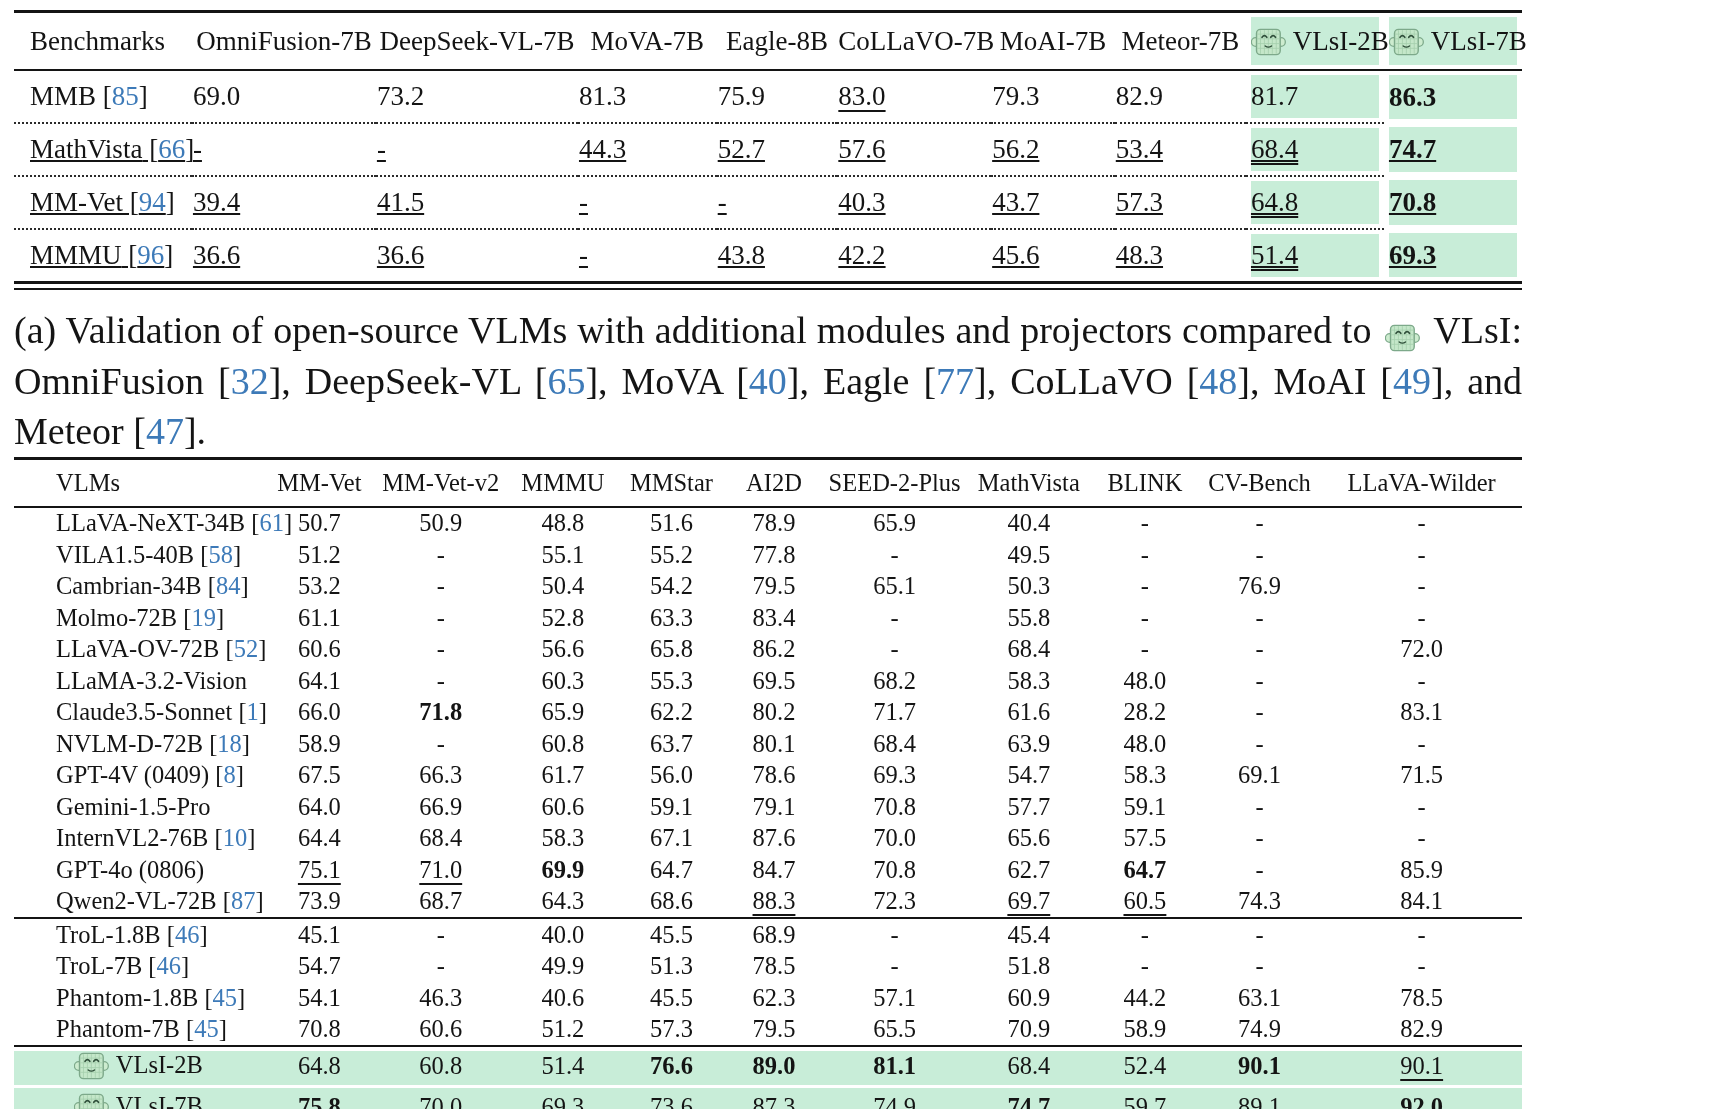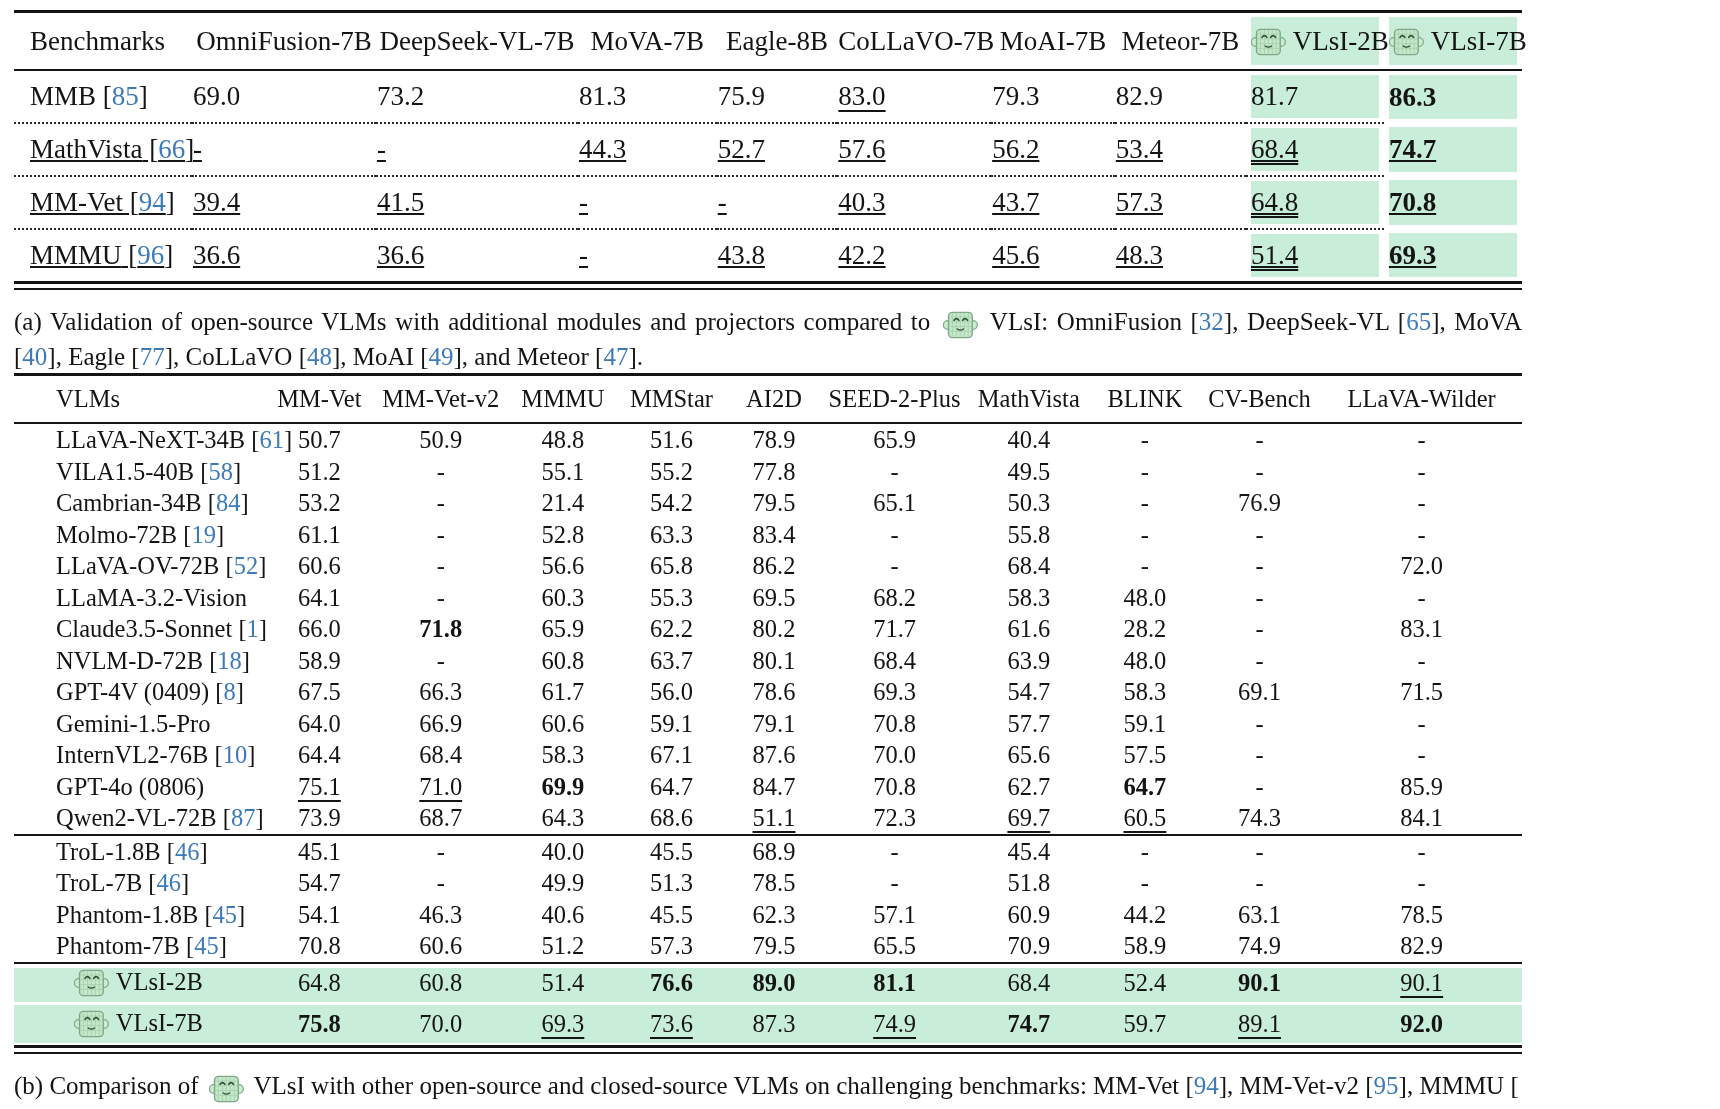--- a/index.html
+++ b/index.html
@@ -59,21 +59,21 @@
     border-top:3px solid var(--ink);
     border-bottom:2.5px solid var(--ink);
   }
   .double-rule.tight{margin-top:2px;}
 
   
   .b{font-weight:bold;}
   .u{text-decoration:underline;text-underline-offset:5px;text-decoration-thickness:2px;}
   .cite{color:var(--blue);cursor:pointer;}
   .caption{
-    font-size:25px;line-height:1.33;text-align:justify;
+    font-size:38px;line-height:1.33;text-align:justify;
     margin-top:15px;
   }
   .bot{vertical-align:-7px;margin-right:7px;}
   .caption .bot{height:40px;vertical-align:-10px;margin:0 4px;}
   #tableA th .bot{height:32px;}
   #tableB .hlrow .bot{height:30px;vertical-align:-8px;}
 </style>
 </head>
 <body>
 
@@ -266,21 +266,21 @@
           <td><span>-</span></td>
           <td><span>49.5</span></td>
           <td><span>-</span></td>
           <td><span>-</span></td>
           <td><span>-</span></td>
         </tr>
         <tr>
           <td><span>Cambrian-34B</span> [<span class="cite">84</span>]</td>
           <td><span>53.2</span></td>
           <td><span>-</span></td>
-          <td><span>21.4</span></td>
+          <td><span>50.4</span></td>
           <td><span>54.2</span></td>
           <td><span>79.5</span></td>
           <td><span>65.1</span></td>
           <td><span>50.3</span></td>
           <td><span>-</span></td>
           <td><span>76.9</span></td>
           <td><span>-</span></td>
         </tr>
         <tr>
           <td><span>Molmo-72B</span> [<span class="cite">19</span>]</td>
@@ -398,21 +398,21 @@
           <td><span class="b">64.7</span></td>
           <td><span>-</span></td>
           <td><span>85.9</span></td>
         </tr>
         <tr>
           <td><span>Qwen2-VL-72B</span> [<span class="cite">87</span>]</td>
           <td><span>73.9</span></td>
           <td><span>68.7</span></td>
           <td><span>64.3</span></td>
           <td><span>68.6</span></td>
-          <td><span class="u">51.1</span></td>
+          <td><span class="u">88.3</span></td>
           <td><span>72.3</span></td>
           <td><span class="u">69.7</span></td>
           <td><span class="u">60.5</span></td>
           <td><span>74.3</span></td>
           <td><span>84.1</span></td>
         </tr>
         <tr class="gsep">
           <td><span>TroL-1.8B</span> [<span class="cite">46</span>]</td>
           <td><span>45.1</span></td>
           <td><span>-</span></td>

